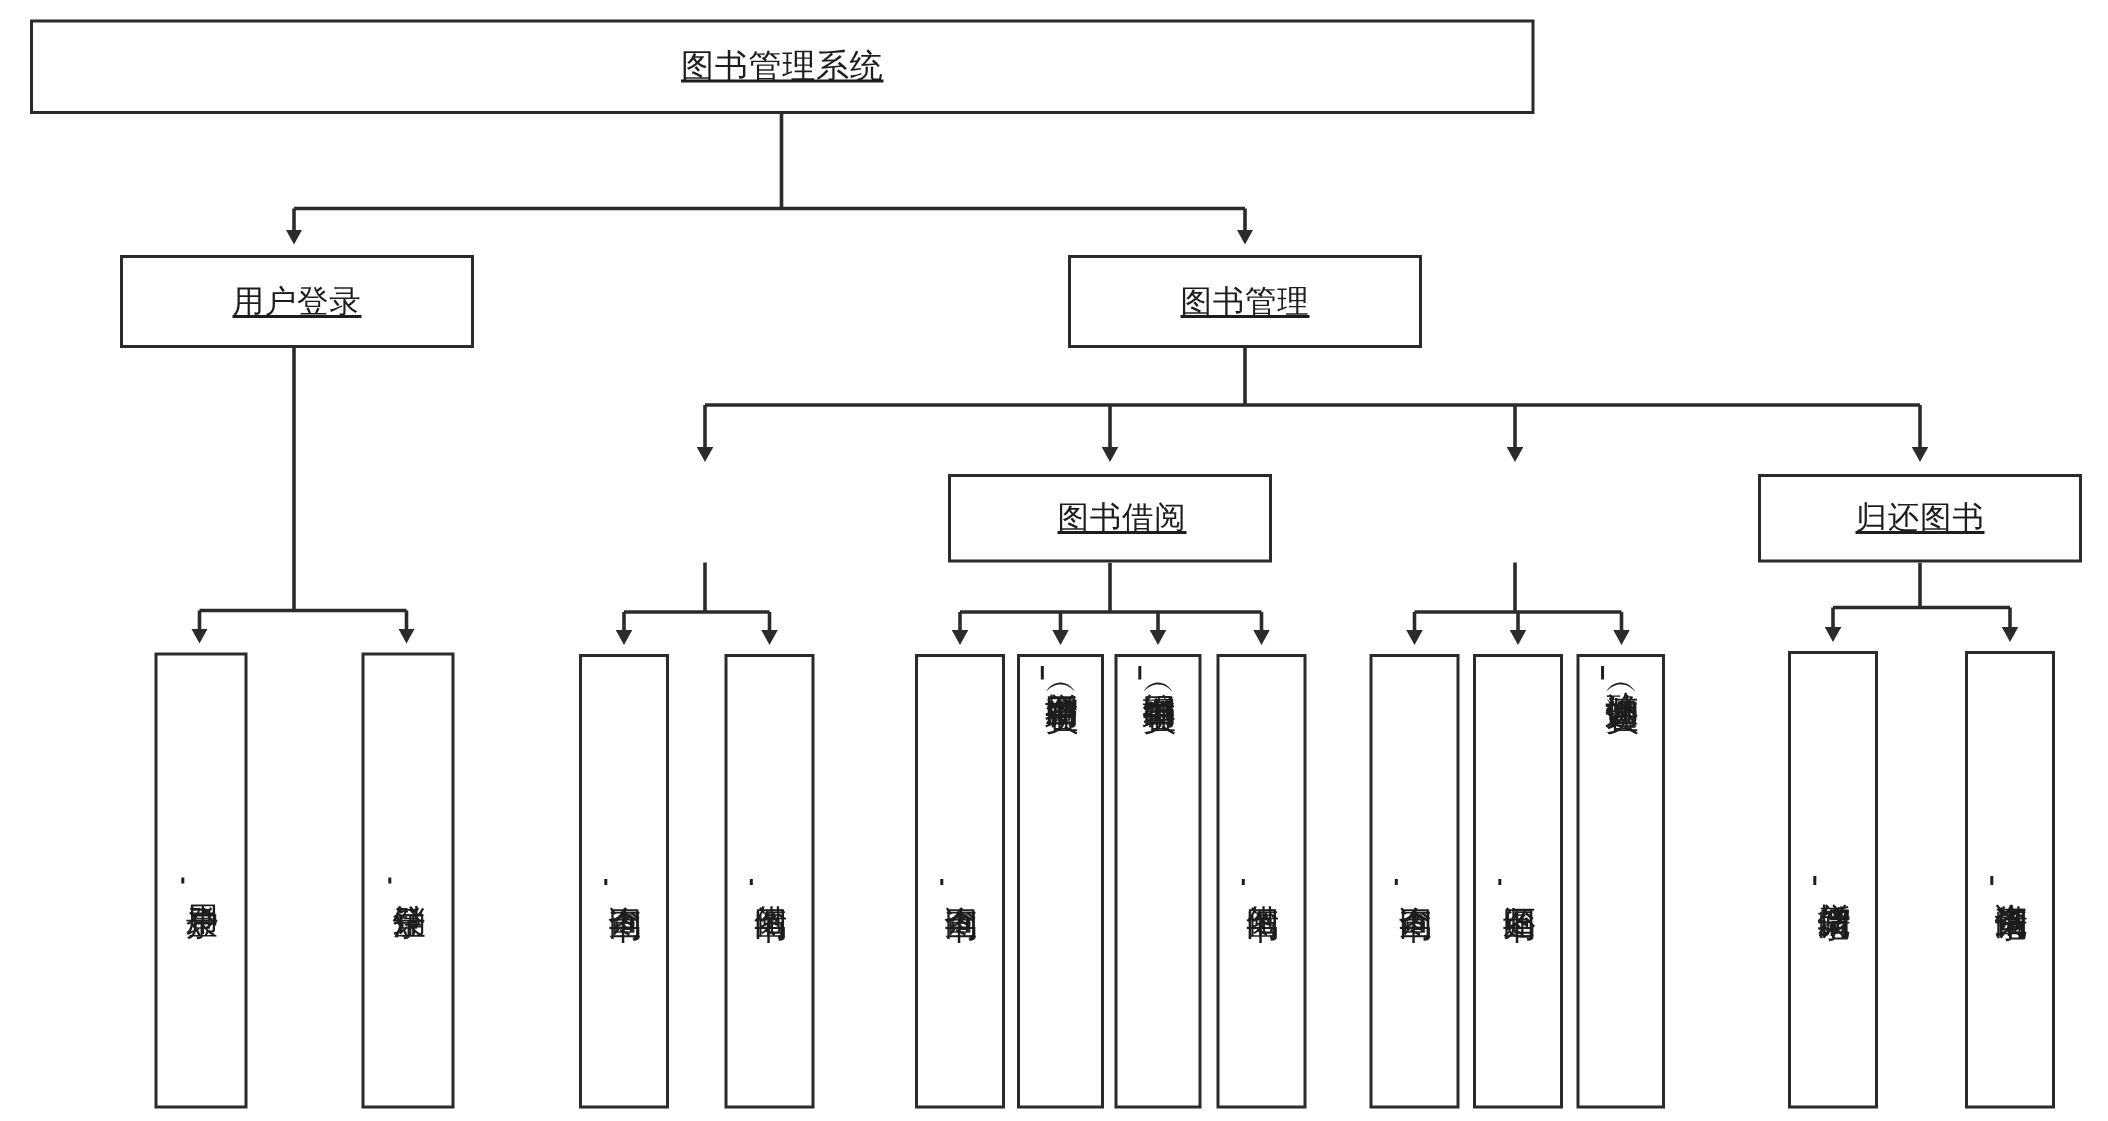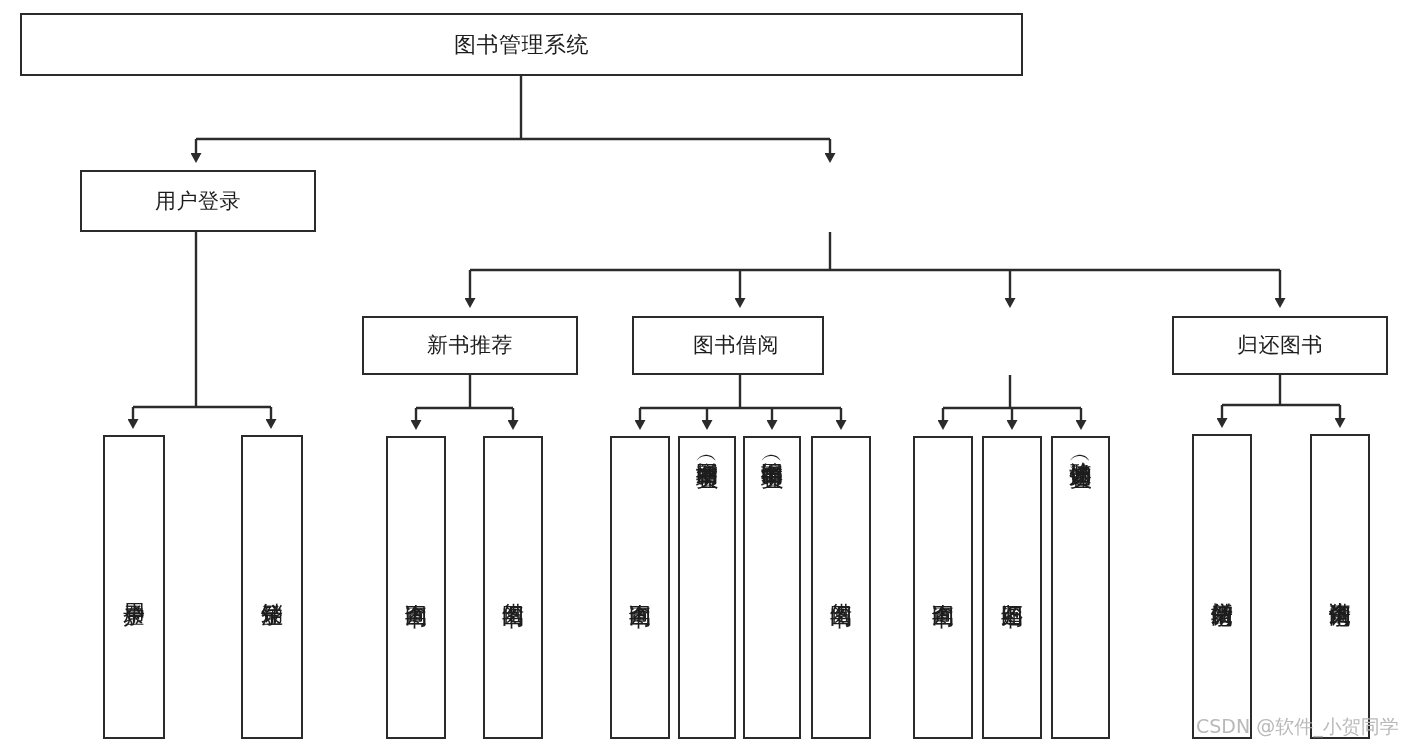--- a/index.html
+++ b/index.html
@@ -35,20 +35,21 @@
     align-items: center;
     justify-content: center;
     color: #1d1d1d;
     z-index: 2;
   }
   .node-label {
     display: block;
     text-align: right;
     line-height: 1.18;
     letter-spacing: 0.5px;
+    text-decoration: underline;
   }
   .node.horizontal .node-label {
     font-size: 21px;
   }
   .node.root .node-label {
     font-size: 22px;
   }
   .node.vertical {
     align-items: flex-start;
     padding-top: 6px;
@@ -136,26 +137,26 @@
   </svg>
 
   <div class="node root horizontal" style="left:20px; top:13px; width:1003px; height:63px;">
     <span class="node-label">图书管理系统</span>
   </div>
 
   <div class="node horizontal" style="left:80px; top:170px; width:236px; height:62px;">
     <span class="node-label">用户登录</span>
   </div>
 
-
-  <div class="node horizontal" style="left:362px; top:316px; width:216px; height:59px;">
-    <span class="node-label">新书推荐</span>
-  </div>
-
-  <div class="node horizontal" style="left:632px; top:316px; width:192px; height:59px;padding-left:16px;">
+  <div class="node horizontal" style="left:712px; top:170px; width:236px; height:62px;">
+    <span class="node-label">图书管理</span>
+  </div>
+
+
+  <div class="node horizontal" style="left:632px; top:316px; width:216px; height:59px;padding-left:16px;">
     <span class="node-label">图书借阅</span>
   </div>
 
 
   <div class="node horizontal" style="left:1172px; top:316px; width:216px; height:59px;">
     <span class="node-label">归还图书</span>
   </div>
 
   <div class="node vertical mid-text" style="left:103px; top:435px; width:62px; height:304px;">
     <span class="node-label">用户登录</span>
@@ -202,15 +203,14 @@
   </div>
 
   <div class="node vertical mid-text" style="left:1192px; top:434px; width:60px; height:305px;">
     <span class="node-label">新增借阅记录</span>
   </div>
 
   <div class="node vertical mid-text" style="left:1310px; top:434px; width:60px; height:305px;">
     <span class="node-label">查询借阅记录</span>
   </div>
 
-  <div id="watermark">CSDN @软件_小贺同学</div>
 
 </div>
 
 </body></html>

